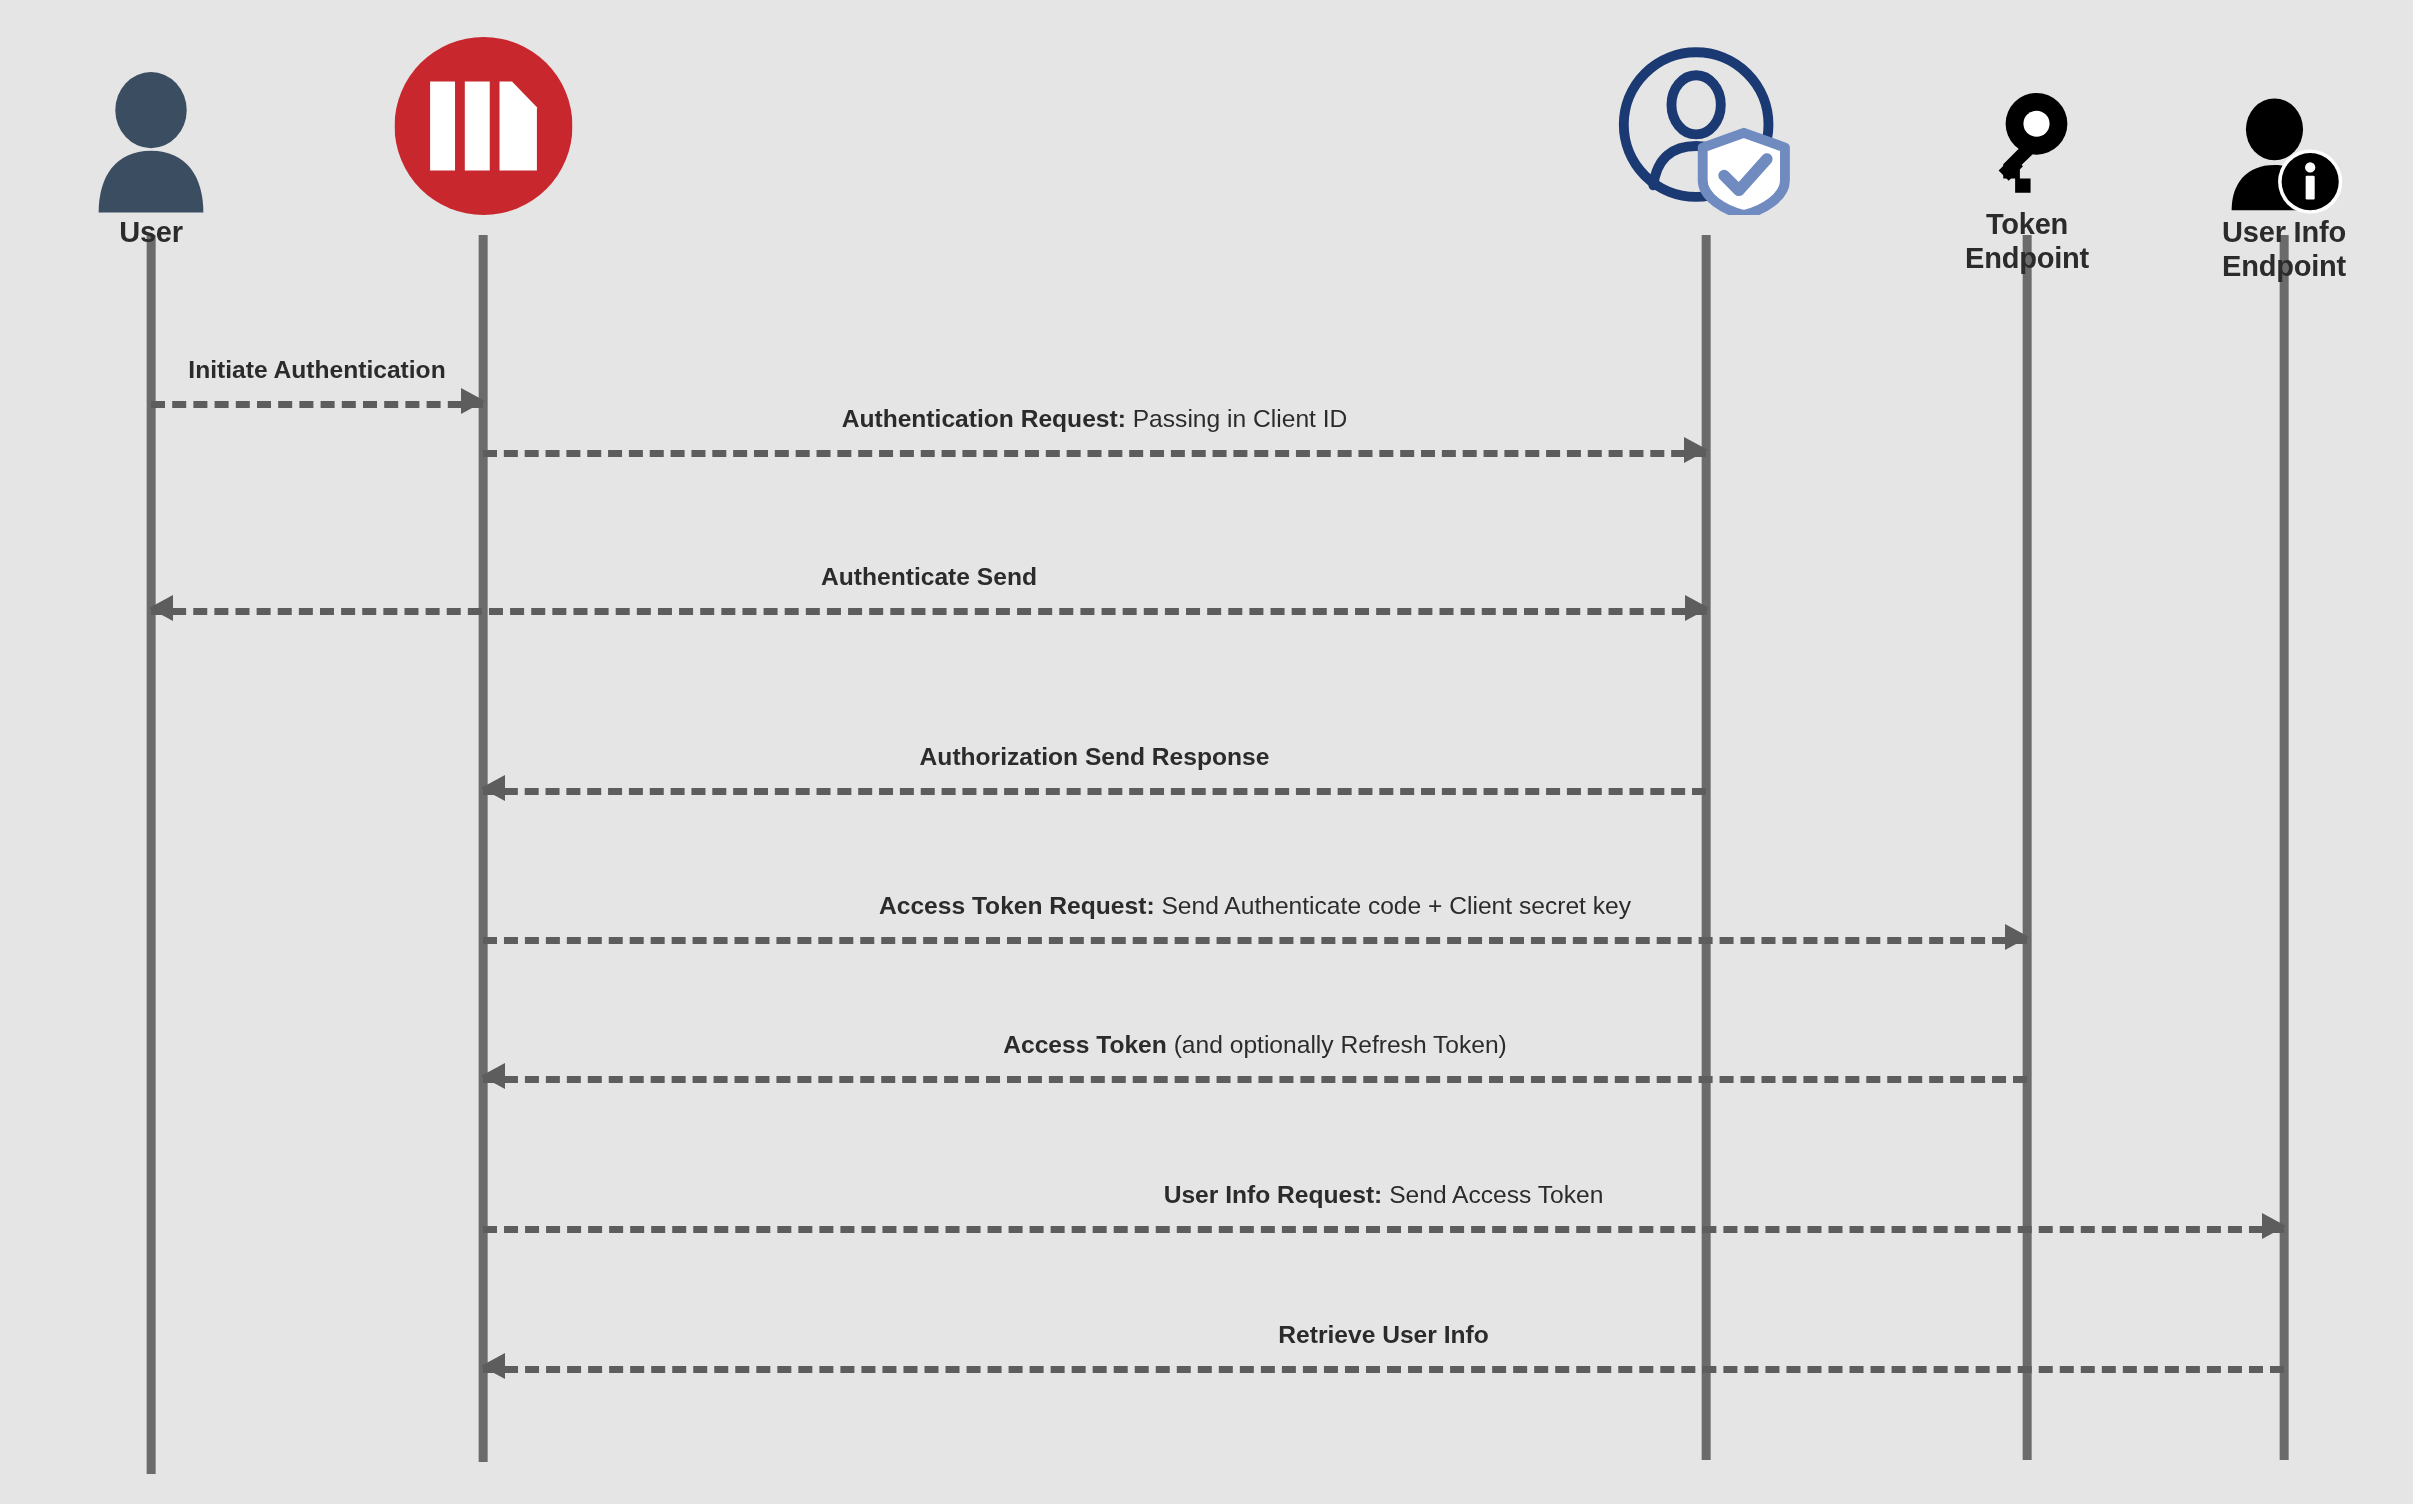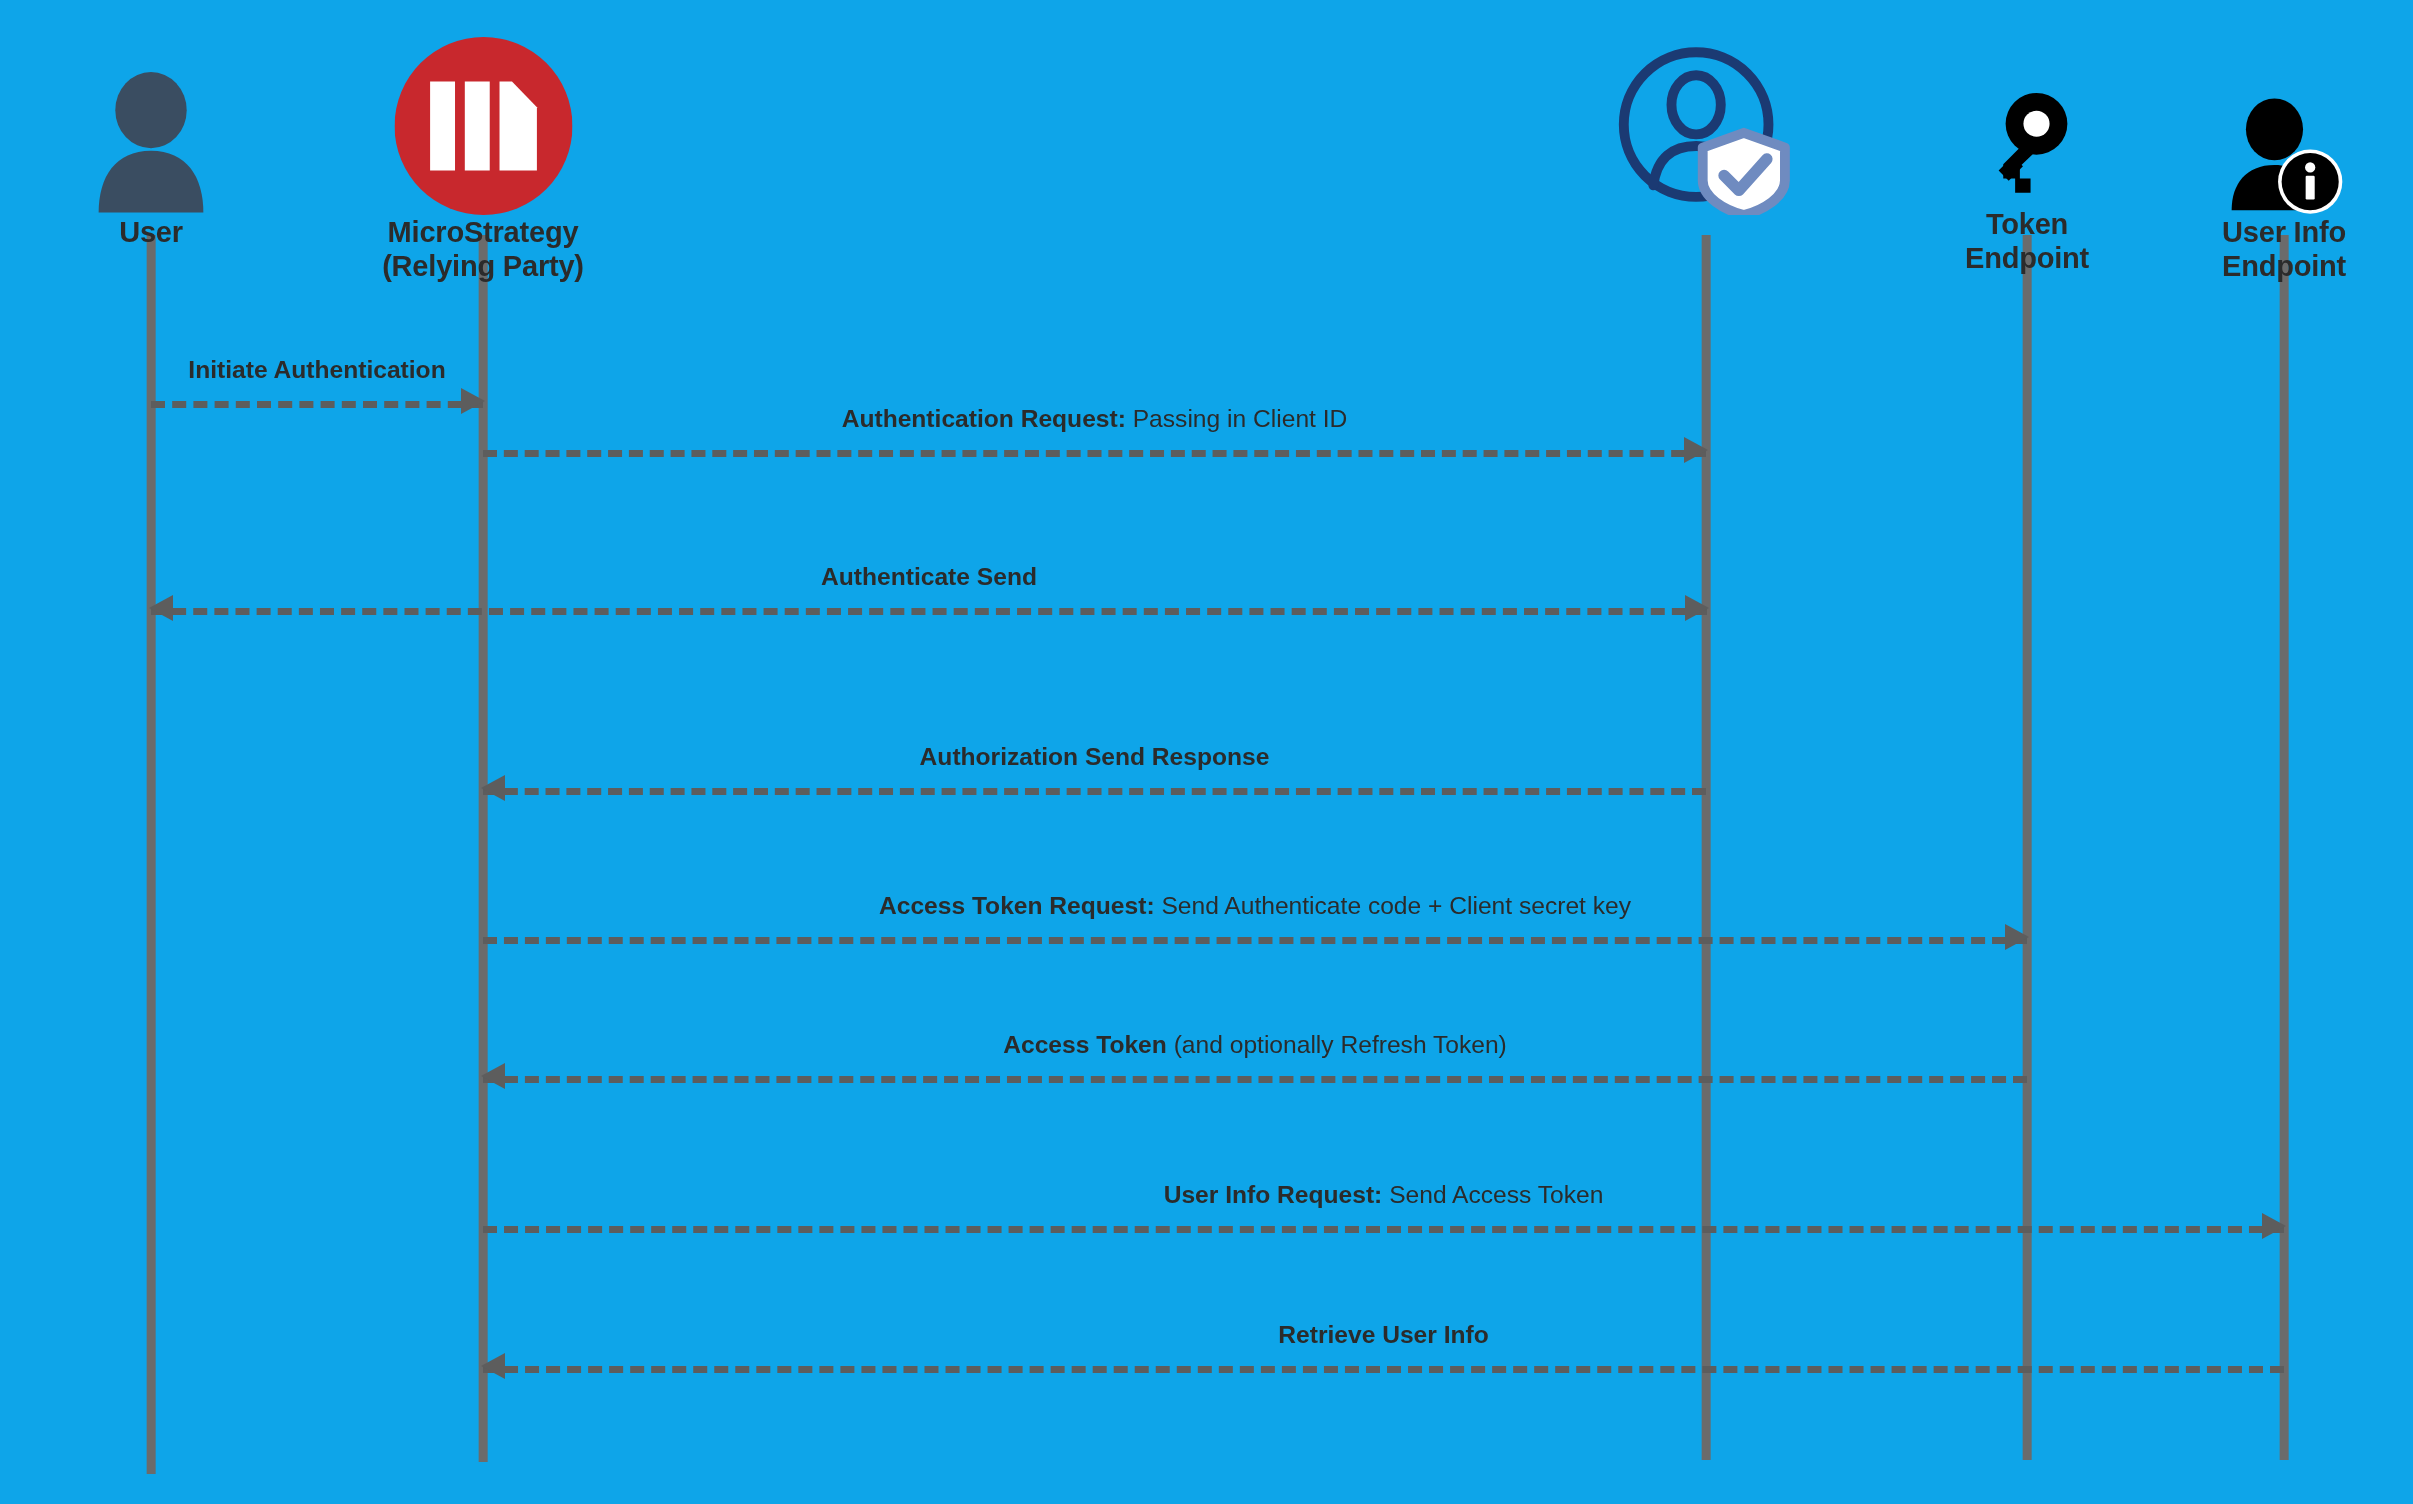--- a/index.html
+++ b/index.html
@@ -8,21 +8,21 @@
     background: #ffffff;
   }
   body {
     font-family: "Liberation Sans", sans-serif;
     -webkit-font-smoothing: antialiased;
   }
   #canvas {
     position: relative;
     width: 2413px;
     height: 1505px;
-    background: #0ea5e9;
+    background: #e5e5e5;
     overflow: hidden;
   }
 
   
   .actor {
     position: absolute;
     text-align: center;
     transform: translateX(-50%);
   }
   .actor-icon {
@@ -118,22 +118,20 @@
       </div>
       <div class="actor" style="left: 483px; top: 16px; width: 413px;">
         <div class="actor-icon">
           <svg width="178" height="178" viewBox="0 0 100 100">
             <circle cx="50" cy="50" r="50" fill="#c8282d"></circle>
             <rect x="20" y="25" width="14" height="50" fill="#fff"></rect>
             <rect x="39.5" y="25" width="14" height="50" fill="#fff"></rect>
             <path d="M59 25 L66 25 L80 39.5 L80 75 L59 75 Z" fill="#fff"></path>
           </svg>
         </div>
-        <div class="actor-label" style="color: rgb(43, 43, 43);">MicroStrategy
-(Relying Party)</div>
       </div>
       <div class="actor" style="left: 1706px; top: 16px; width: 413px;">
         <div class="actor-icon">
           <svg width="183" height="171" viewBox="0 0 110 104">
             <circle cx="49" cy="49" r="44" fill="none" stroke="#1b3a73" stroke-width="6"></circle>
             <ellipse cx="49" cy="37" rx="15" ry="18" fill="none" stroke="#1b3a73" stroke-width="6"></ellipse>
             <path d="M23 86 C25 69 35 62 49 62 C63 62 73 69 75 86" fill="none" stroke="#1b3a73" stroke-width="6" stroke-linecap="round"></path>
             <path d="M78 54 L103 63 L103 83 C103 93 90 101 78 104 C66 101 53 93 53 83 L53 63 Z" fill="#ffffff" stroke="#6f8bc0" stroke-width="6" stroke-linejoin="round"></path>
             <path d="M66 80 L75 89 L92 70" fill="none" stroke="#6f8bc0" stroke-width="7" stroke-linecap="round" stroke-linejoin="round"></path>
           </svg>

